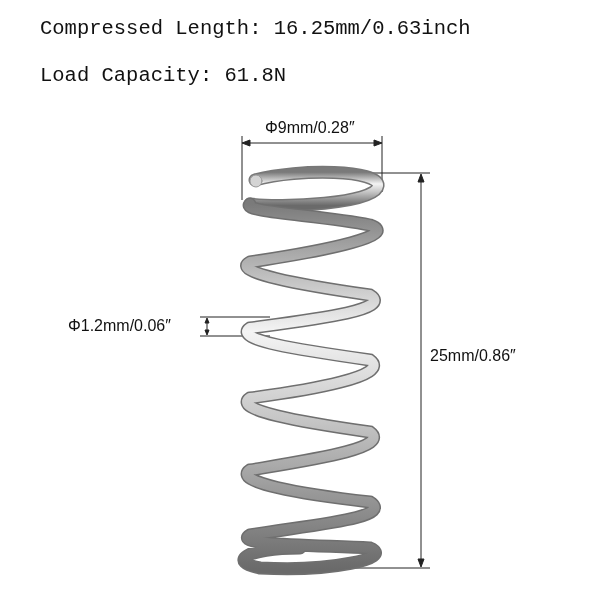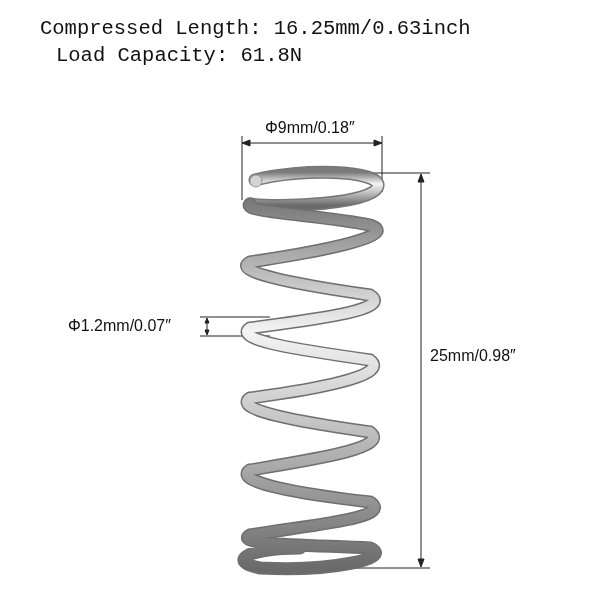--- a/index.html
+++ b/index.html
@@ -1,20 +1,20 @@
 <!DOCTYPE html>
 <html><head>
   <meta charset="utf-8">
   <style>
     html, body { margin: 0; padding: 0; background: #ffffff; }
     body { width: 600px; height: 600px; position: relative; overflow: hidden;
            font-family: "Liberation Sans", sans-serif; color: #111; }
     .spec { position: absolute; left: 40px; font-size: 20.5px; line-height: 1; font-family: Liberation Mono, monospace; }
     .spec1 { top: 19px; }
-    .spec2 { top: 46px; margin-left: 16px; }
+    .spec2 { top: 66px; }
     .dim-label { position: absolute; font-size: 16px; color: #111; white-space: nowrap; }
     svg.drawing { position: absolute; left: 0; top: 0; }
   </style>
 </head>
 <body>
 
 <div class="spec spec1">Compressed Length: 16.25mm/0.63inch</div>
 <div class="spec spec2">Load Capacity: 61.8N</div>
 
 <svg class="drawing" width="600" height="600" viewBox="0 0 600 600">
@@ -67,15 +67,15 @@
     <path d="M250,204 C240,212 320,215 370,225 C400,235 330,250 250,262
              C230,272 300,285 370,295 C395,310 310,320 250,328
              C232,340 300,350 370,360 C392,376 310,390 250,398
              C232,410 300,422 370,432 C392,448 310,460 250,470
              C232,482 300,494 370,502 C395,518 310,525 250,535
              C232,545 310,545 370,548 C395,558 330,572 260,568
              C228,562 245,548 300,548" stroke="url(#wire)" stroke-width="10"></path>
   </g>
 </svg>
 
-<div class="dim-label" style="left:265px; top:119px;">Φ9mm/0.18″</div>
-<div class="dim-label" style="left:68px; top:317px;">Φ1.2mm/0.07″</div>
-<div class="dim-label" style="left:430px; top:347px;">25mm/0.98″</div>
+<div class="dim-label" style="left:265px; top:119px;">Φ9mm/0.28″</div>
+<div class="dim-label" style="left:68px; top:317px;">Φ1.2mm/0.06″</div>
+<div class="dim-label" style="left:430px; top:347px;">25mm/0.86″</div>
 
 </body></html>

